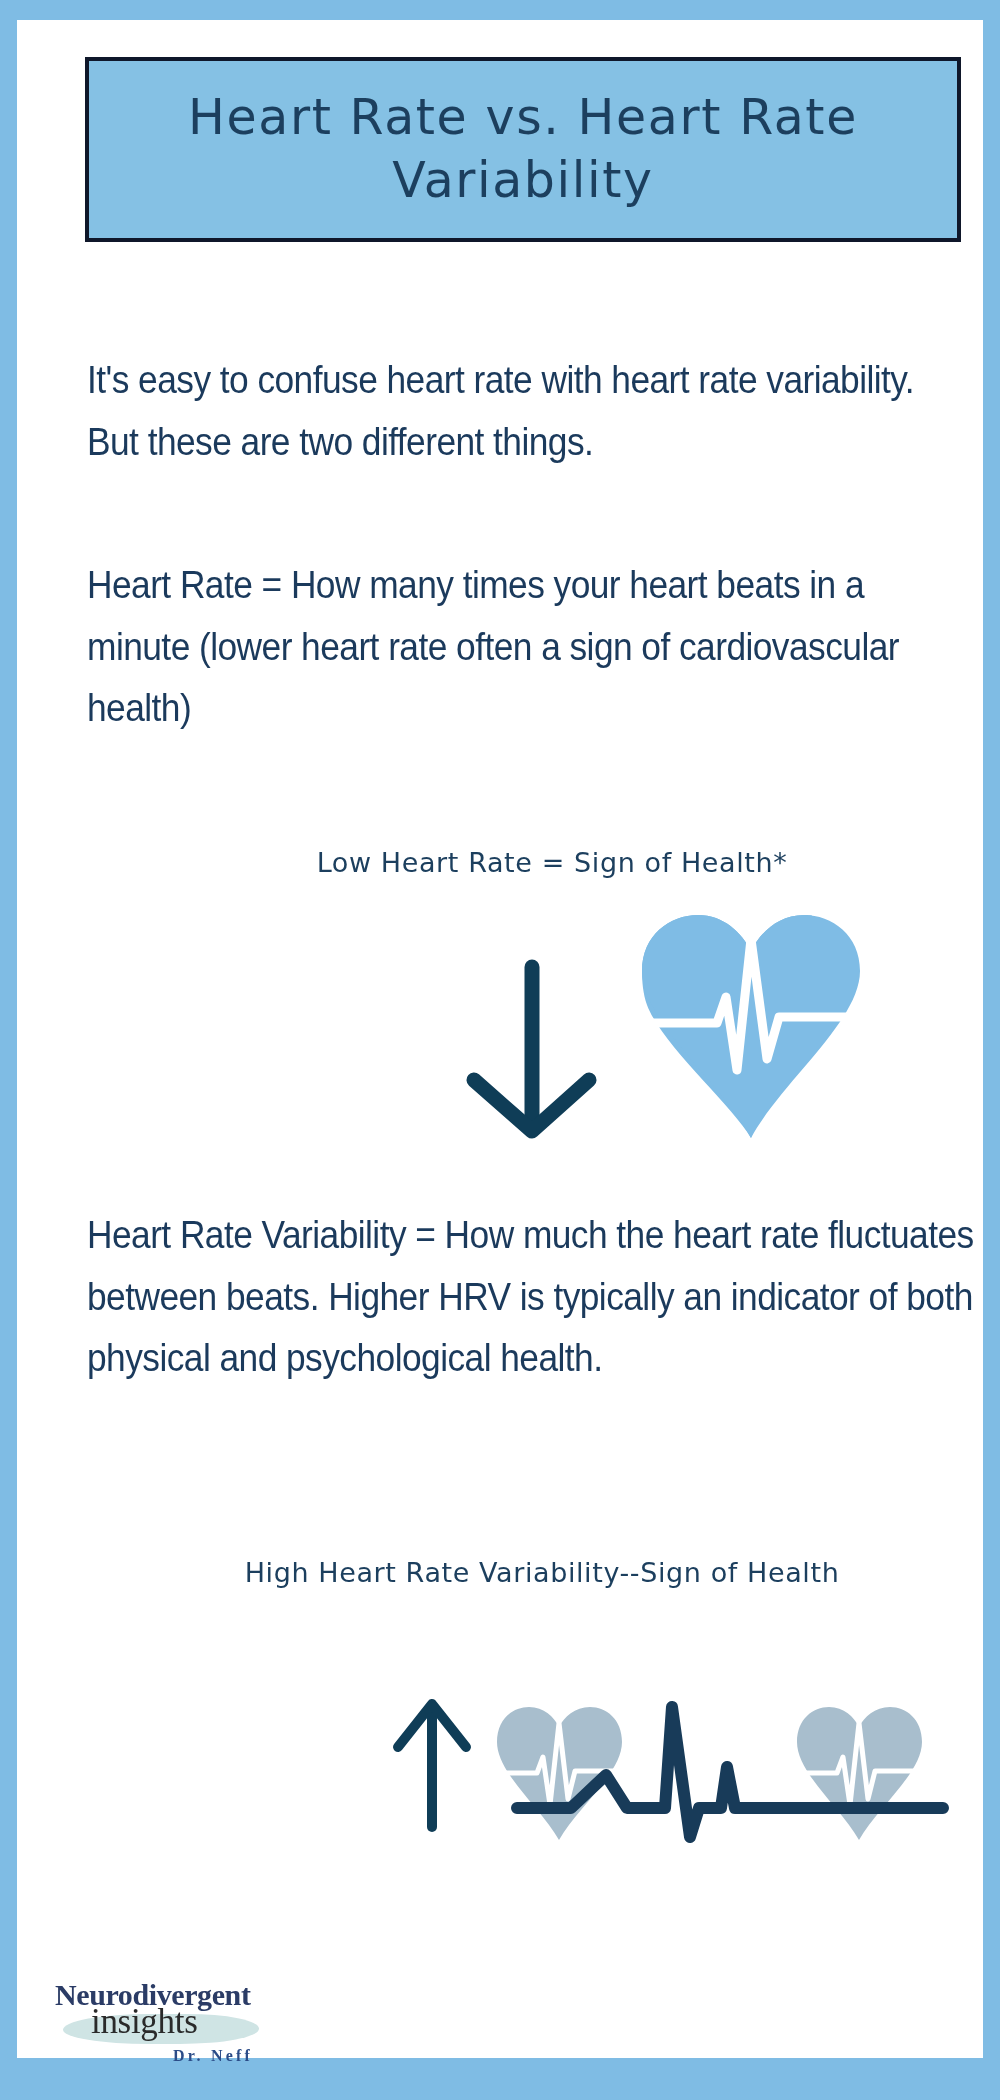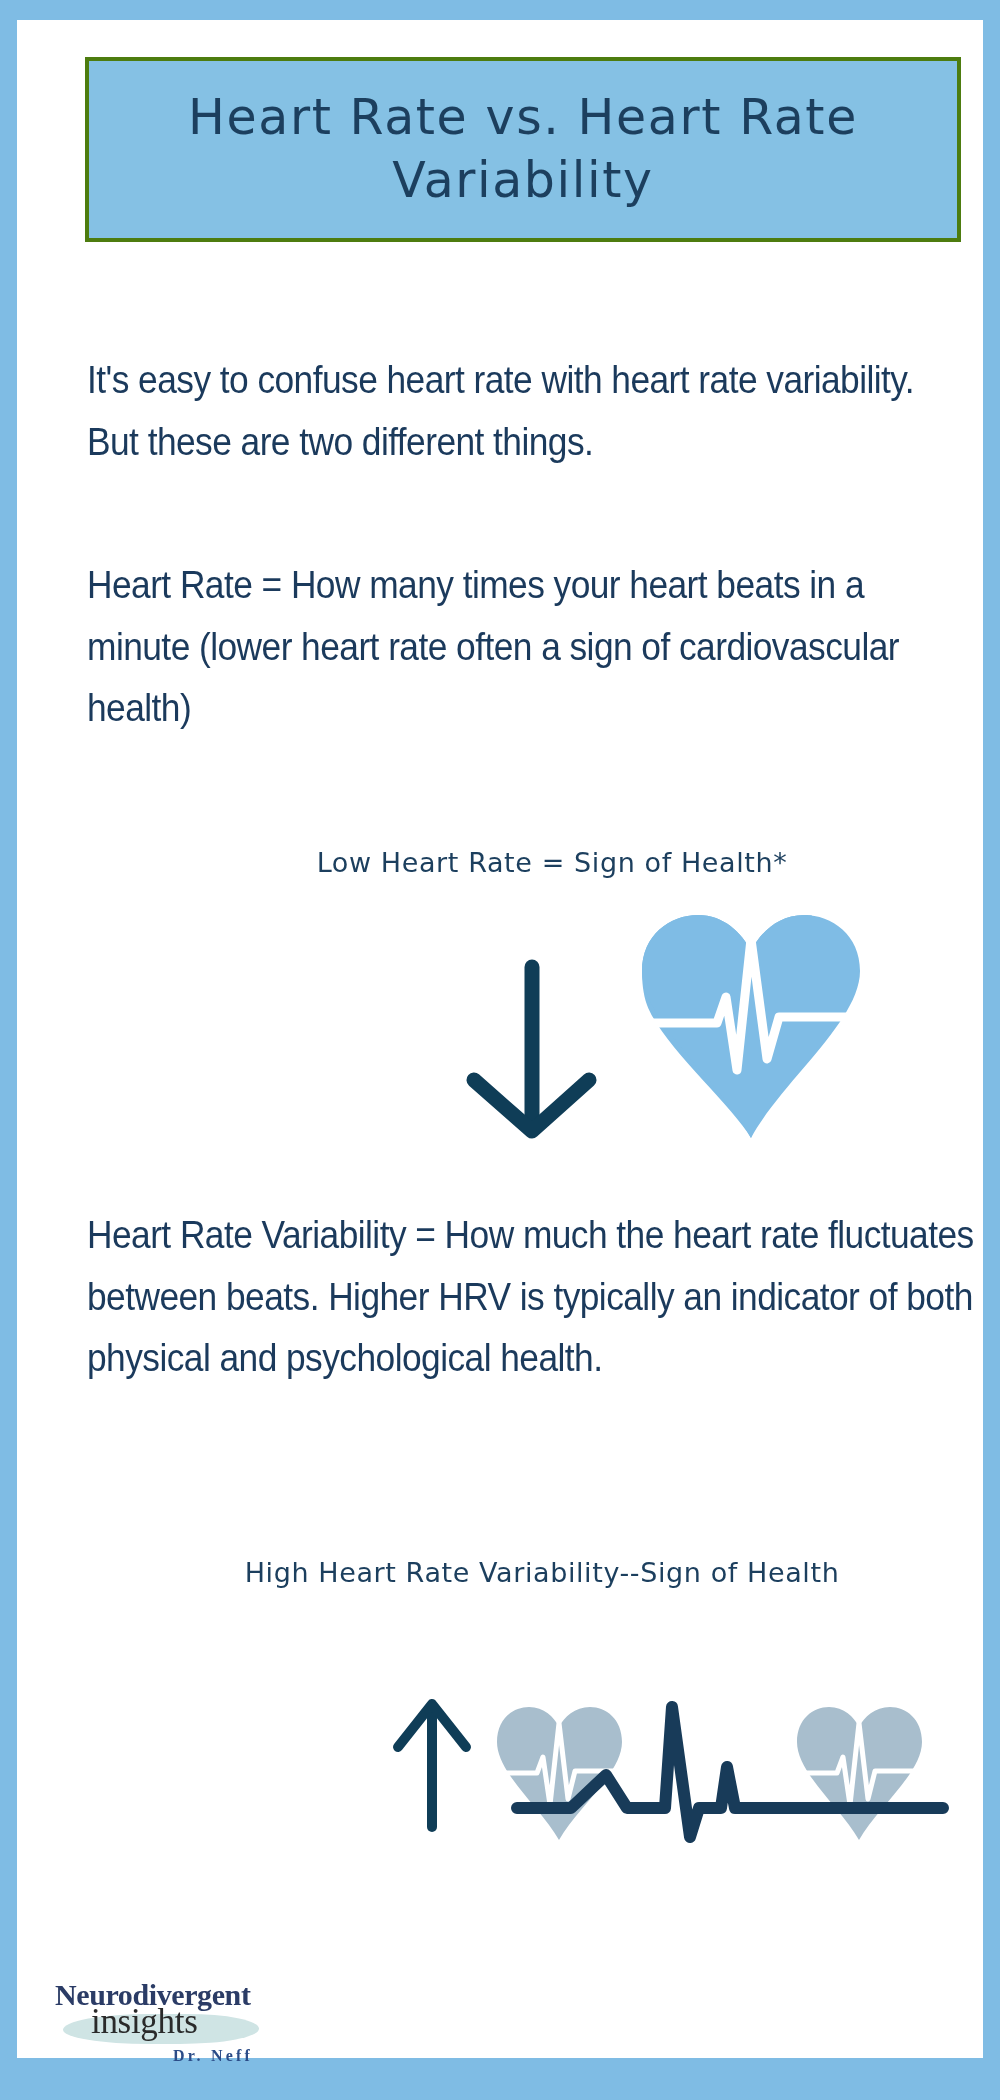--- a/index.html
+++ b/index.html
@@ -23,21 +23,21 @@
   }
 
   
   .title-banner {
     position: absolute;
     left: 68px;
     top: 37px;
     width: 876px;
     height: 185px;
     background: #85C1E4;
-    border: 4px solid #4d7c0f;
+    border: 4px solid #0f172a;
     box-sizing: border-box;
     display: flex;
     align-items: center;
     justify-content: center;
   }
   .title-text {
     font-family: "DejaVu Sans", sans-serif;
     font-size: 49px;
     line-height: 1.28;
     color: #1C3F5E;

